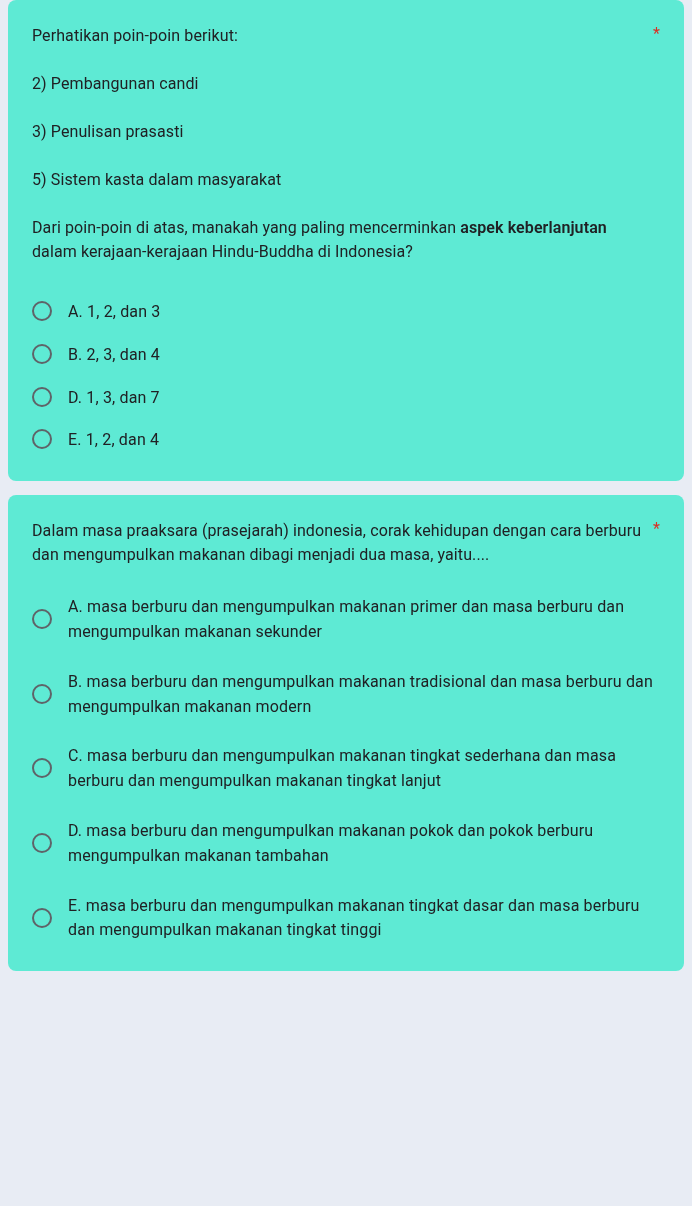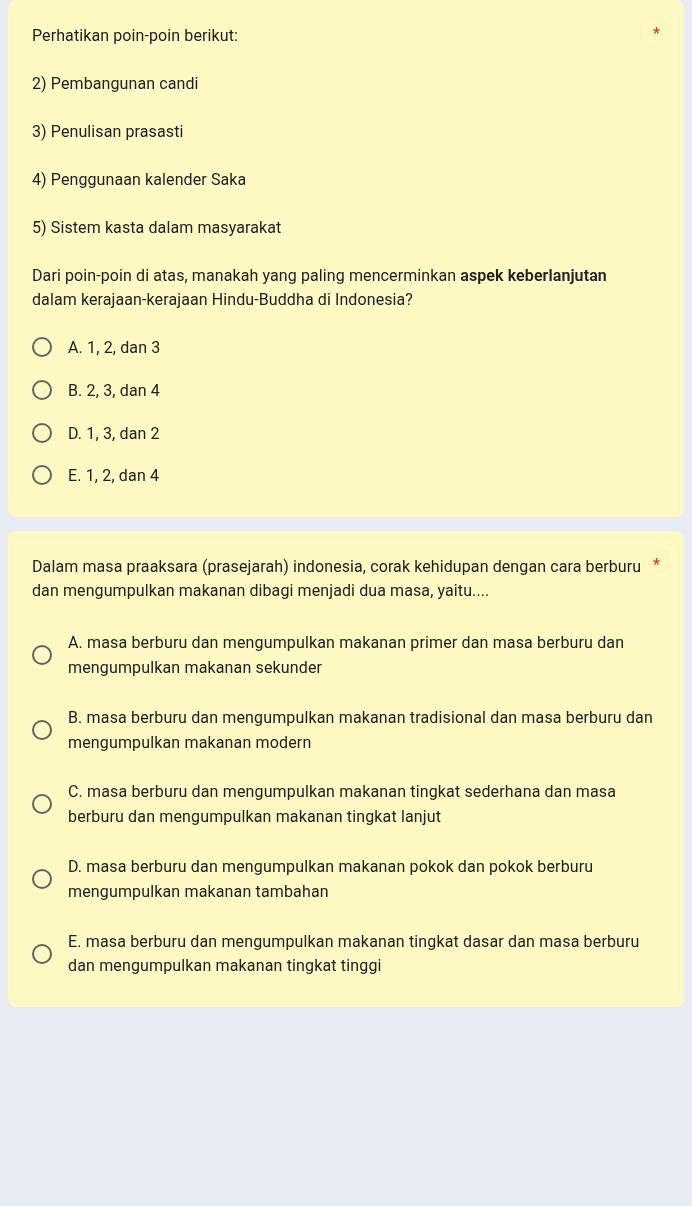--- a/index.html
+++ b/index.html
@@ -11,39 +11,39 @@
       font-family: Roboto, Arial, sans-serif;
       background-color: #e8ecf4;
       padding: 0 8px;
       width: 692px;
       color: #202124;
       font-size: 16px;
       line-height: 1.5;
       -webkit-font-smoothing: antialiased;
     }
     .card {
-      background: #fef9c3;
+      background: #5eead4;
       border-radius: 8px;
       margin-bottom: 14px;
       padding: 24px 24px 28px 24px;
     }
     .question-header {
       display: flex;
       align-items: flex-start;
       margin-bottom: 24px;
     }
     .question-text {
       flex: 1;
       letter-spacing: 0.1px;
     }
     .question-text p {
       margin-bottom: 24px;
     }
     .question-text p:last-child {
-      margin-bottom: 0;
+      margin-bottom: 12px;
     }
     .required-asterisk {
       color: #d93025;
       margin-left: 8px;
       line-height: 1.2;
     }
     .options {
       display: flex;
       flex-direction: column;
       gap: 18px;
@@ -86,40 +86,39 @@
   </style>
 </head>
 <body>
 
 <div class="card">
   <div class="question-header">
     <div class="question-text">
       <p>Perhatikan poin-poin berikut:</p>
       <p>2) Pembangunan candi</p>
       <p>3) Penulisan prasasti</p>
-      <p>4) Penggunaan kalender Saka</p>
       <p>5) Sistem kasta dalam masyarakat</p>
       <p>
         <span>Dari poin-poin di atas, manakah yang paling mencerminkan </span><span class="bold">aspek keberlanjutan</span><span> dalam kerajaan-kerajaan Hindu-Buddha di Indonesia?</span>
       </p>
     </div>
     <span class="required-asterisk">*</span>
   </div>
   <div class="options">
     <label class="option">
       <span class="radio"></span>
       <span class="option-label">A. 1, 2, dan 3</span>
     </label>
     <label class="option">
       <span class="radio"></span>
       <span class="option-label">B. 2, 3, dan 4</span>
     </label>
     <label class="option">
       <span class="radio"></span>
-      <span class="option-label">D. 1, 3, dan 2</span>
+      <span class="option-label">D. 1, 3, dan 7</span>
     </label>
     <label class="option">
       <span class="radio"></span>
       <span class="option-label">E. 1, 2, dan 4</span>
     </label>
   </div>
 </div>
 
 <div class="card">
   <div class="question-header">

